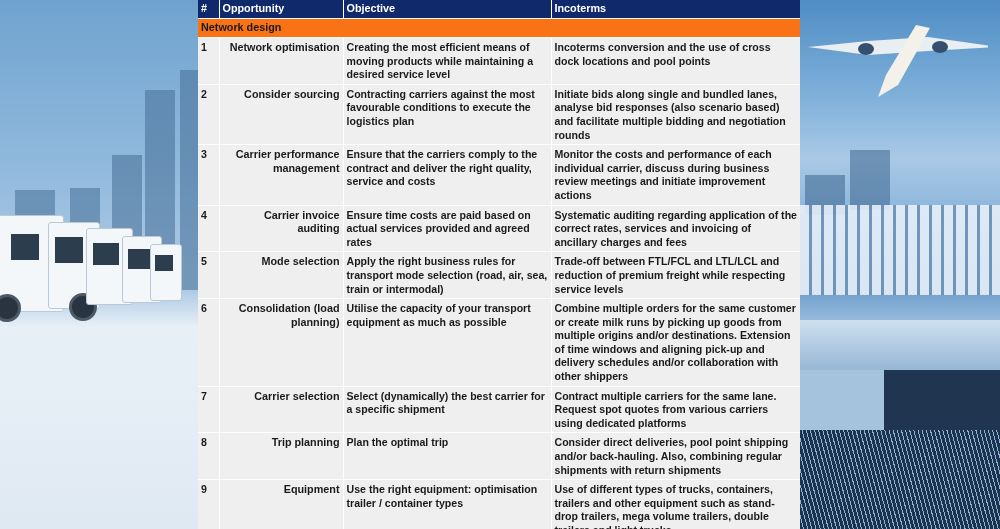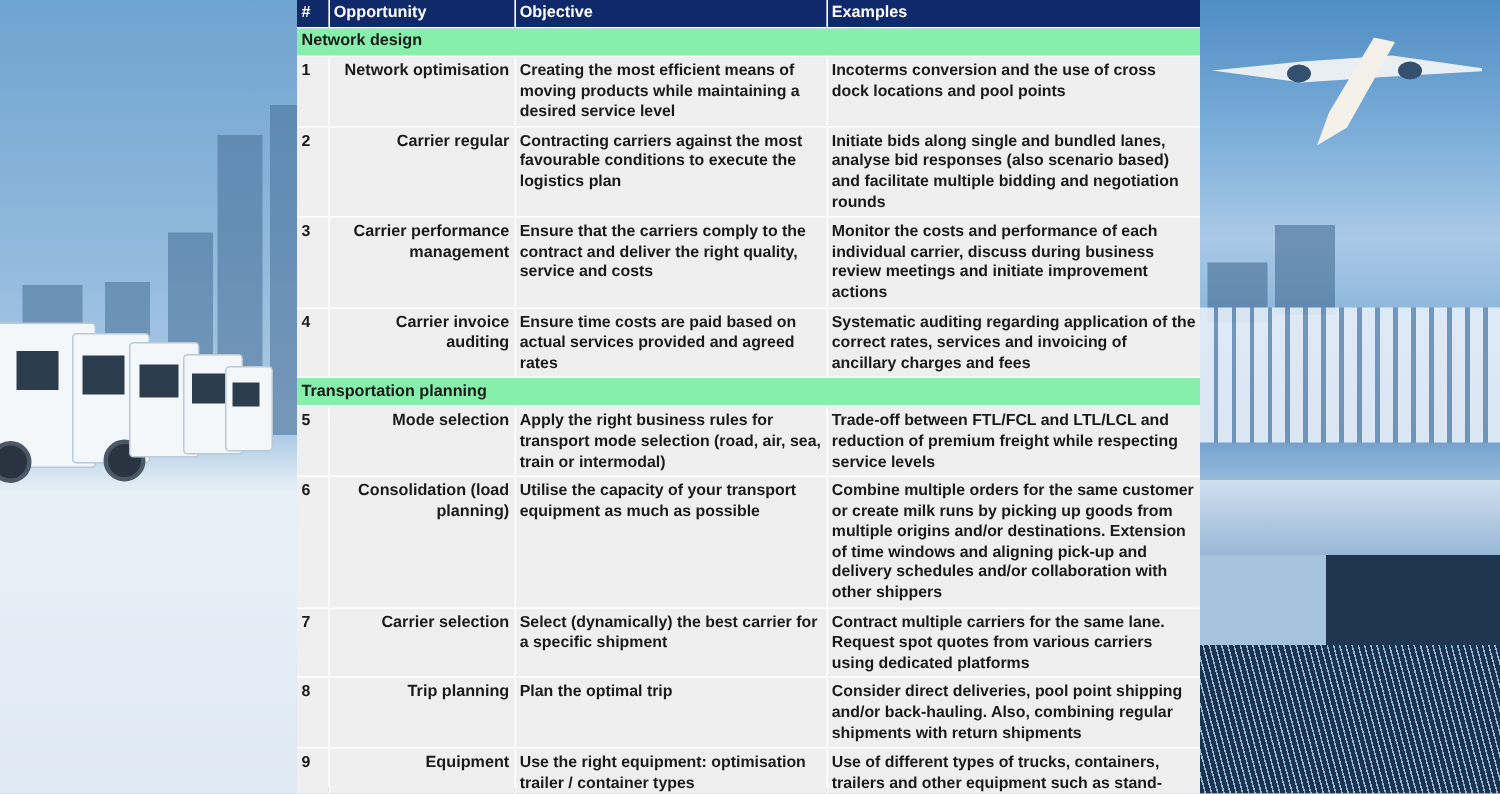--- a/index.html
+++ b/index.html
@@ -56,21 +56,21 @@
     col.c-num { width: 21px; }
     col.c-opp { width: 124px; }
     col.c-obj { width: 208px; }
     col.c-ex { width: 249px; }
     th {
       background: #10296b; color: #ffffff; text-align: left; font-weight: bold;
       padding: 2px 3px; height: 14px; border-right: 1px solid #ffffff; font-size: 10.8px;
     }
     th:last-child { border-right: none; }
     tr.section td {
-      background: #86efac; font-weight: bold; padding: 2px 3px; height: 14px;
+      background: #f97316; font-weight: bold; padding: 2px 3px; height: 14px;
       border-top: 1px solid #ffffff; font-size: 10.8px;
     }
     tr.row td {
       background: #efefef; vertical-align: top; padding: 3px 3px 2px 3px;
       border-top: 1px solid #ffffff; border-right: 1px solid #ffffff; font-weight: bold;
     }
     tr.row td:last-child { border-right: none; }
     tr.row td.num { font-weight: bold; }
     tr.row td.opp { font-weight: bold; font-size: 10.8px; text-align: right; }
   </style>
@@ -123,57 +123,54 @@
       <col class="c-num">
         <col class="c-opp">
         <col class="c-obj">
         <col class="c-ex">
     </colgroup>
     <thead>
       <tr>
         <th>#</th>
         <th>Opportunity</th>
         <th>Objective</th>
-        <th>Examples</th>
+        <th>Incoterms</th>
       </tr>
     </thead>
     <tbody>
 
       <tr class="section">
         <td colspan="4">Network design</td>
       </tr>
       <tr class="row">
         <td class="num">1</td>
         <td class="opp">Network optimisation</td>
         <td>Creating the most efficient means of moving products while maintaining a desired service level</td>
         <td>Incoterms conversion and the use of cross dock locations and pool points</td>
       </tr>
 
       <tr class="row">
         <td class="num">2</td>
-        <td class="opp">Carrier regular</td>
+        <td class="opp">Consider sourcing</td>
         <td>Contracting carriers against the most favourable conditions to execute the logistics plan</td>
         <td>Initiate bids along single and bundled lanes, analyse bid responses (also scenario based) and facilitate multiple bidding and negotiation rounds</td>
       </tr>
       <tr class="row">
         <td class="num">3</td>
         <td class="opp">Carrier performance management</td>
         <td>Ensure that the carriers comply to the contract and deliver the right quality, service and costs</td>
         <td>Monitor the costs and performance of each individual carrier, discuss during business review meetings and initiate improvement actions</td>
       </tr>
       <tr class="row">
         <td class="num">4</td>
         <td class="opp">Carrier invoice auditing</td>
         <td>Ensure time costs are paid based on actual services provided and agreed rates</td>
         <td>Systematic auditing regarding application of the correct rates, services and invoicing of ancillary charges and fees</td>
       </tr>
 
-      <tr class="section">
-        <td colspan="4">Transportation planning</td>
-      </tr>
       <tr class="row">
         <td class="num">5</td>
         <td class="opp">Mode selection</td>
         <td>Apply the right business rules for transport mode selection (road, air, sea, train or intermodal)</td>
         <td>Trade-off between FTL/FCL and LTL/LCL  and reduction of premium freight while respecting service levels</td>
       </tr>
       <tr class="row">
         <td class="num">6</td>
         <td class="opp">Consolidation (load planning)</td>
         <td>Utilise the capacity of your transport equipment as much as possible</td>

